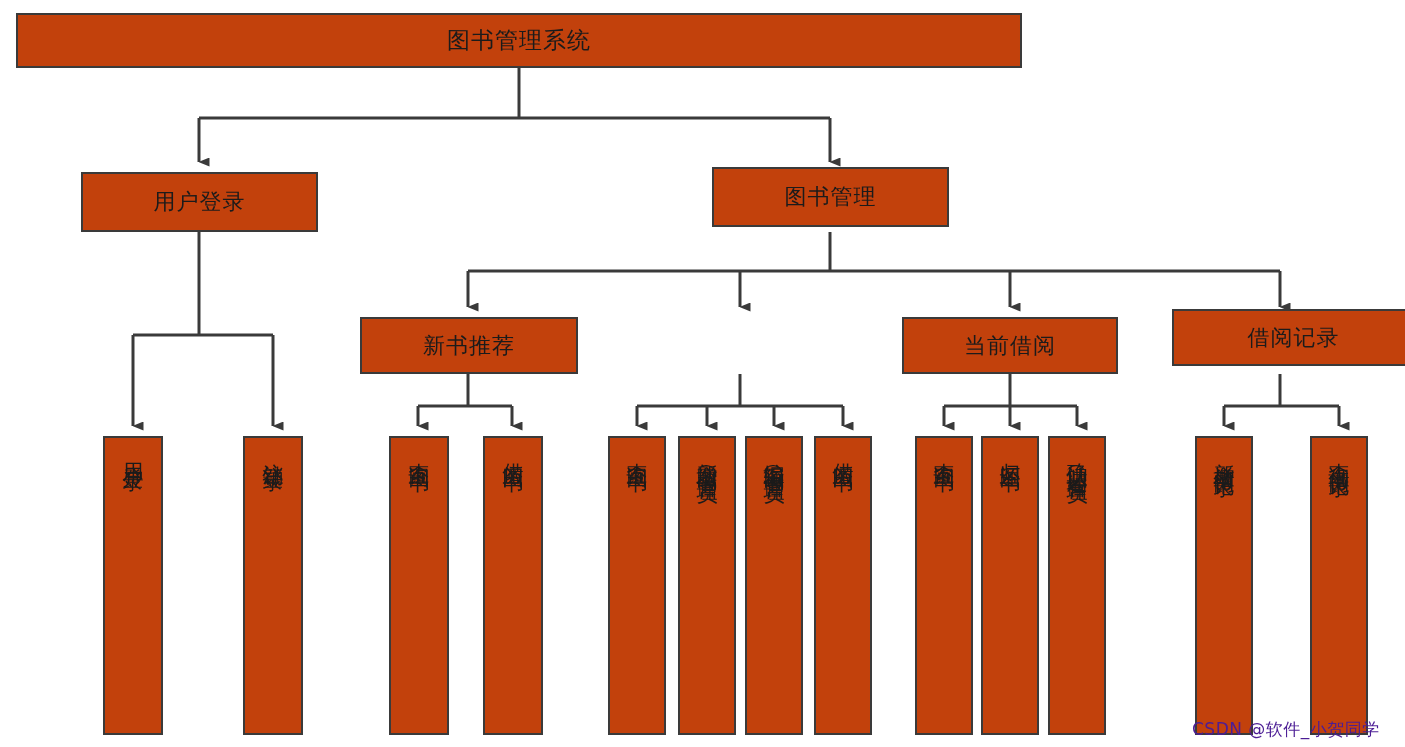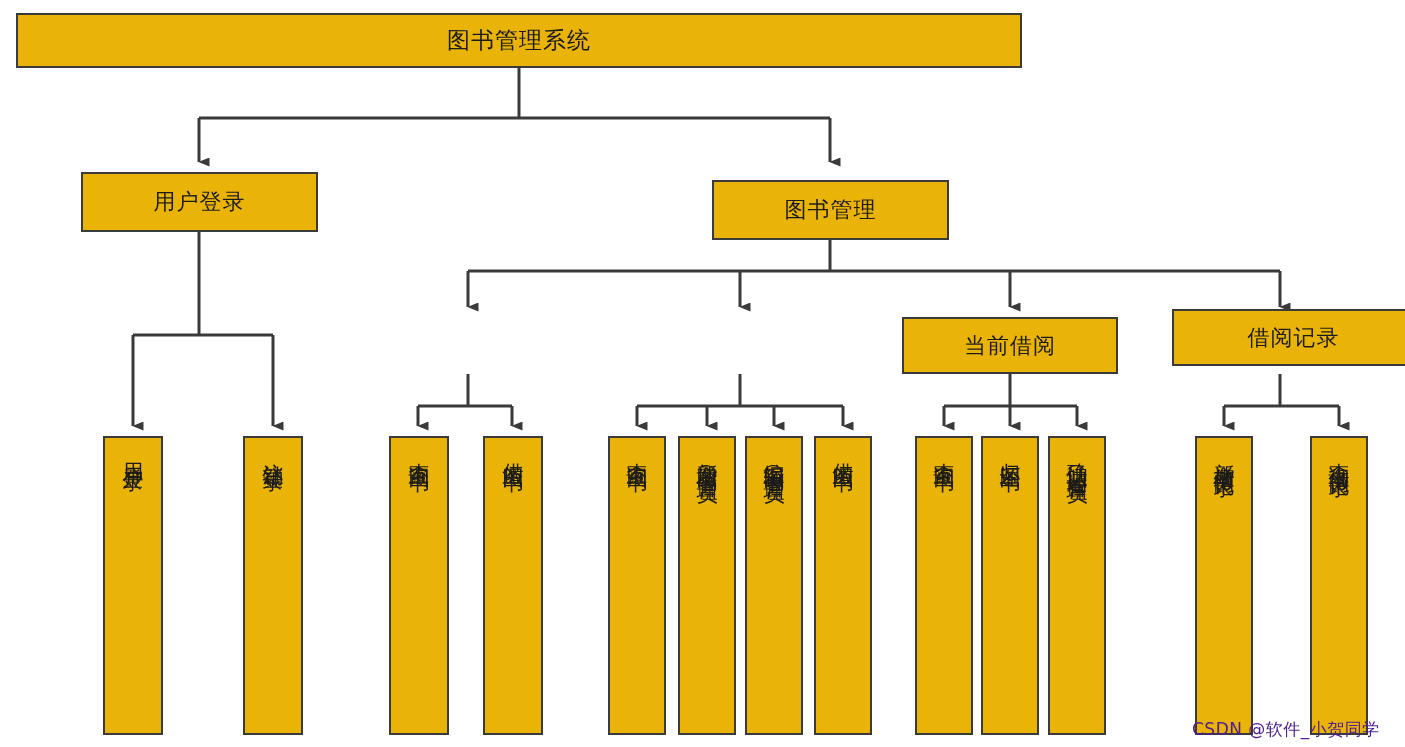--- a/index.html
+++ b/index.html
@@ -22,21 +22,21 @@
     position: absolute;
     left: 0;
     top: 0;
     width: 1405px;
     height: 747px;
   }
   .node {
     position: absolute;
     box-sizing: border-box;
     border: 2.5px solid #3a3a3a;
-    background: #eab308;
+    background: #c2410c;
     display: flex;
     align-items: center;
     justify-content: center;
     color: #1b1b1b;
   }
   .node.horiz {
     font-size: 22px;
     letter-spacing: 1px;
   }
   .node.vert {
@@ -119,24 +119,27 @@
     </g>
   </svg>
 
   <div class="node horiz root" style="left:16px; top:13px; width:1006px; height:55px;">
     <span>图书管理系统</span>
   </div>
 
   <div class="node horiz" style="left:81px; top:172px; width:237px; height:60px;">
     <span>用户登录</span>
   </div>
-  <div class="node horiz" style="left:712px; top:180px; width:237px; height:60px;">
+  <div class="node horiz" style="left:712px; top:167px; width:237px; height:60px;">
     <span>图书管理</span>
   </div>
 
+  <div class="node horiz" style="left:360px; top:317px; width:218px; height:57px;">
+    <span>新书推荐</span>
+  </div>
   <div class="node horiz" style="left:902px; top:317px; width:216px; height:57px;">
     <span>当前借阅</span>
   </div>
   <div class="node horiz" style="left:1172px; top:309px; width:243px; height:57px;">
     <span>借阅记录</span>
   </div>
 
   <div class="node vert" style="left:103px; top:436px; width:60px; height:299px;">
     <span class="vtext">用户登录</span>
   </div>

